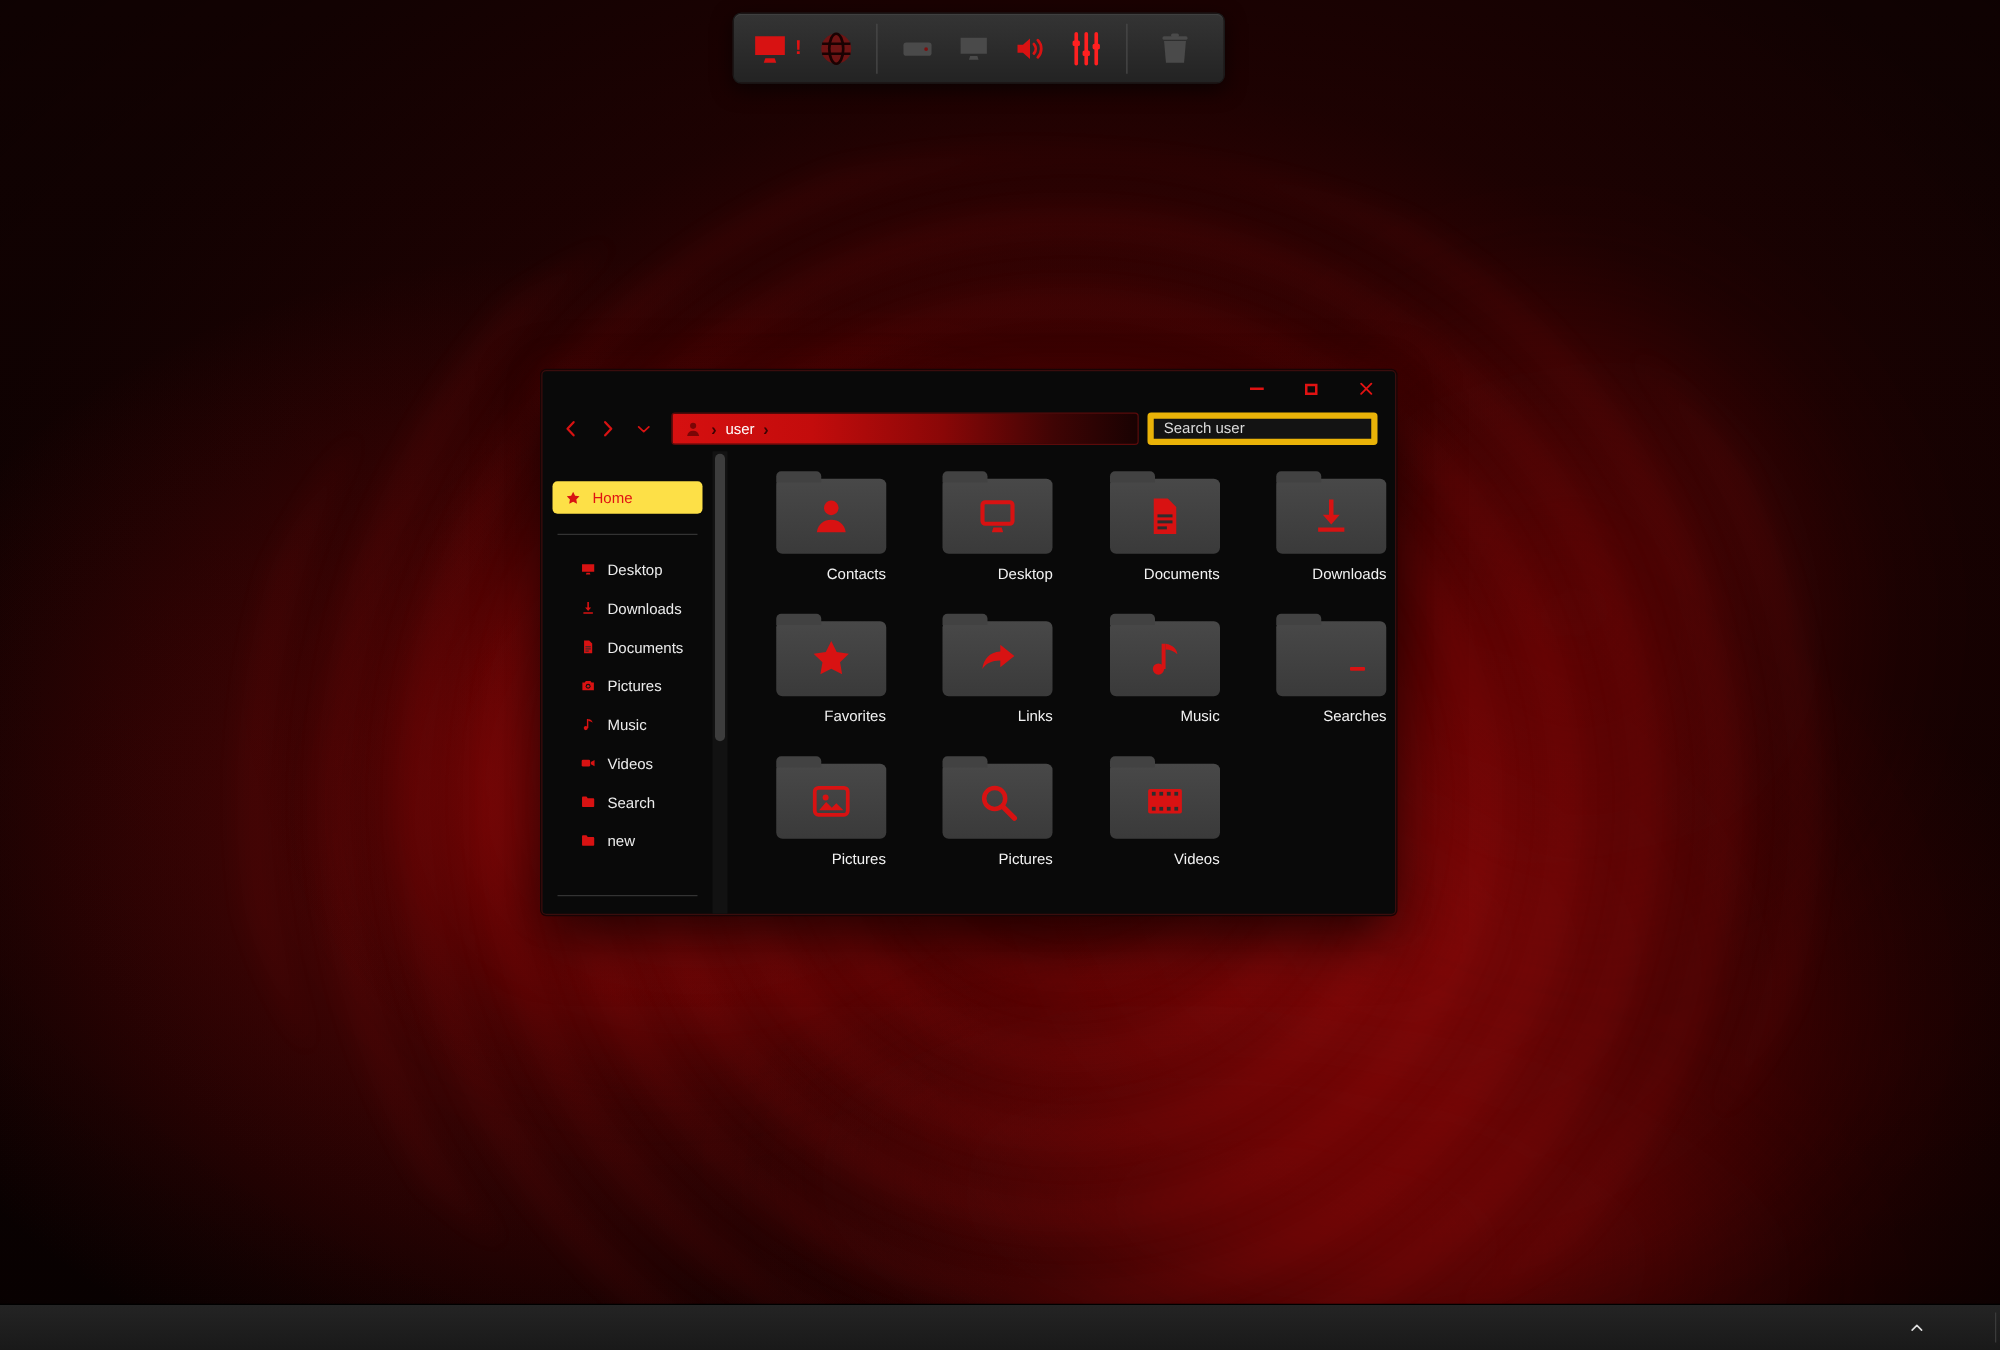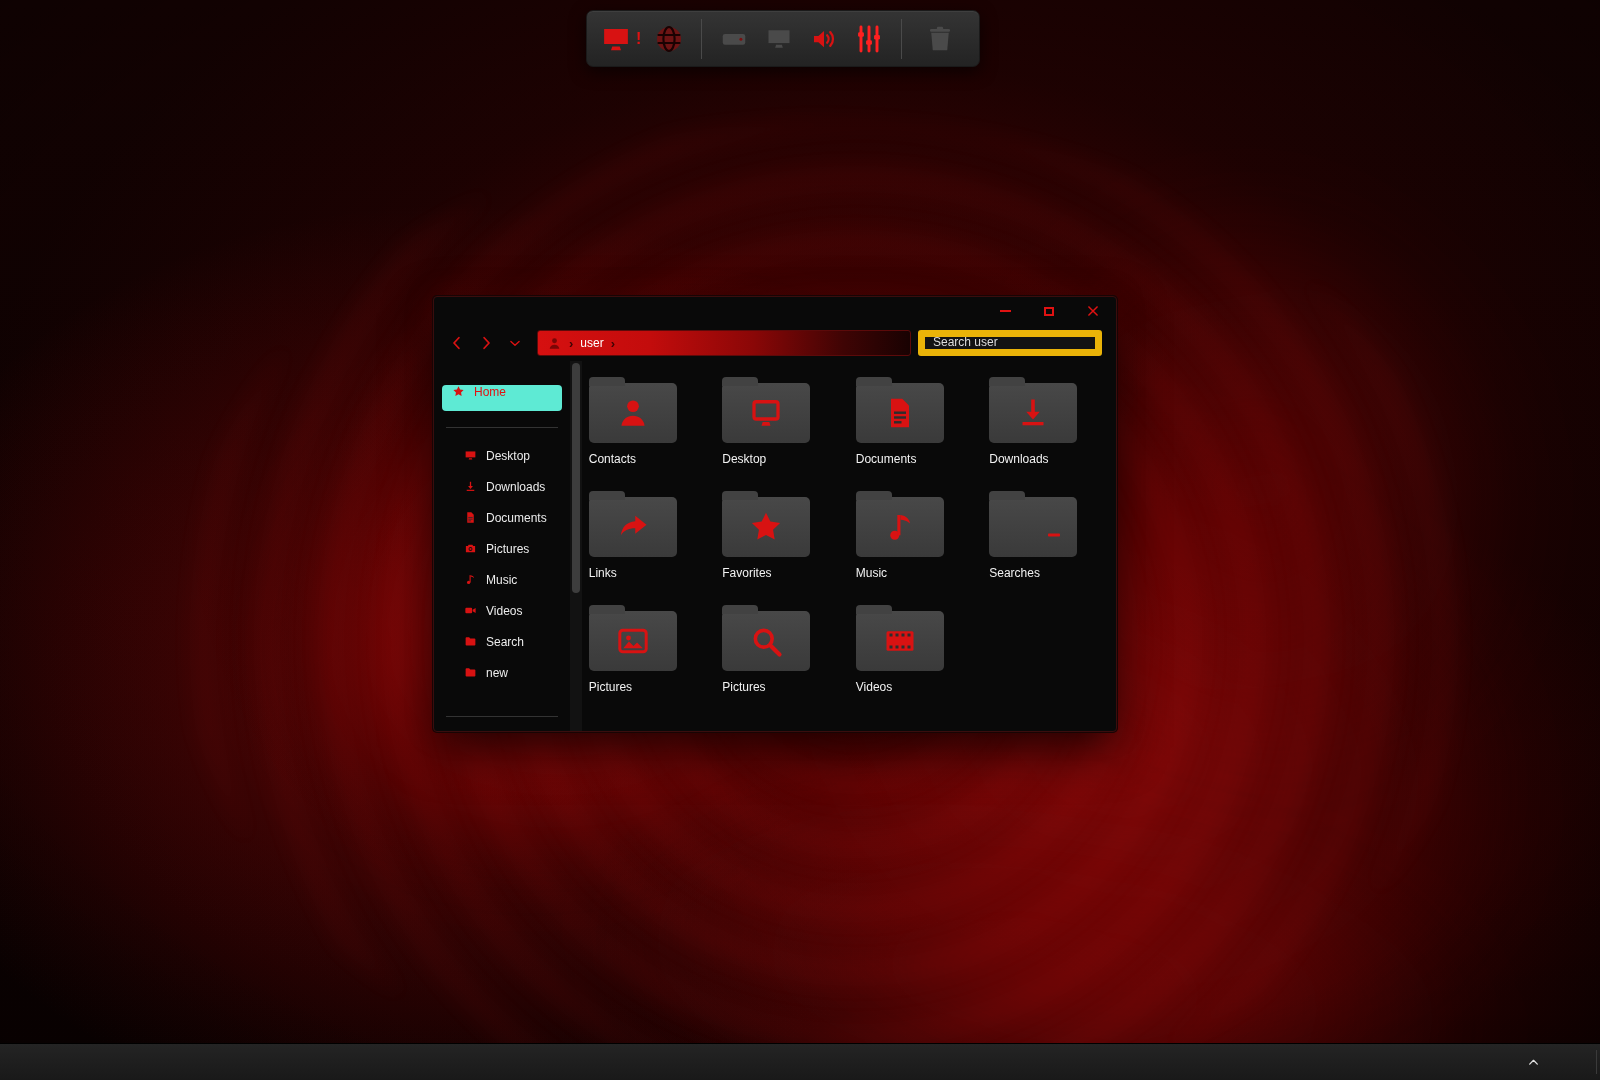--- a/index.html
+++ b/index.html
@@ -56,45 +56,45 @@
   .nav-btn { width:22px; height:22px; display:flex; align-items:center; justify-content:center; cursor:pointer; }
 
   .addressbar { width:374px; height:26px; margin-left:4px;
     background:linear-gradient(90deg,#d61010 0%, #c30c0c 30%, #8a0707 58%, #3f0404 82%, #190202 100%);
     border:1px solid #5c0a0a; border-radius:3px;
     display:flex; align-items:center; padding:0 9px; gap:7px; color:#fff; }
   .crumb-sep { color:#3c0404; font-size:13px; font-weight:bold; }
   .crumb { color:#fff; font-size:12px; cursor:pointer; }
 
   .searchbox { margin-left:auto; width:184px; height:26px; background:#131313;
-    border:7px solid #eab308; border-radius:3px; display:flex; align-items:flex-end; padding:0 8px; gap:6px; }
+    border:5px solid #eab308; border-radius:3px; display:flex; align-items:flex-start; padding:0 8px; gap:6px; }
   .searchbox input { flex:1; background:transparent; border:none; outline:none;
     color:#e8e8e8; font-family:inherit; font-size:12px; }
   .searchbox input::placeholder { color:#dcdcdc; }
 
   .body-row { flex:1; display:flex; min-height:0; }
 
   
   .sidebar { width:136px; display:flex; flex-direction:column; padding-top:24px; }
-  .home-item { margin:0 8px; height:26px; background:#5eead4; border-radius:4px;
-    display:flex; padding:0 10px; gap:9px; color:#e01212; cursor:pointer; }
+  .home-item { margin:0 8px; height:26px; background:#fde047; border-radius:4px;
+    display:flex; align-items:center; padding:0 10px; gap:9px; color:#e01212; cursor:pointer; }
   .sb-divider { height:1px; background:#333; margin:16px 12px 12px; }
   .sb-divider-bottom { height:1px; background:#333; margin:auto 12px 14px; }
   .sb-item { height:31px; display:flex; align-items:center; padding-left:30px; gap:9px;
     color:#ececec; cursor:pointer; }
 
   
   .scrollstrip { width:12px; background:#121212; position:relative; }
   .scrollthumb { position:absolute; left:2px; top:2px; width:8px; height:230px;
     background:#3d3d3d; border-radius:4px; cursor:pointer; }
 
   
   .content { flex:1; display:grid; grid-template-columns:repeat(4,1fr);
     grid-auto-rows:114px; justify-items:center; padding-top:14px; }
-  .tile { width:120px; display:flex; flex-direction:column; align-items:flex-start; cursor:pointer; }
+  .tile { width:120px; display:flex; flex-direction:column; align-items:flex-end; cursor:pointer; }
   .folder { width:88px; height:60px; margin-top:8px; position:relative;
     background:linear-gradient(#484848,#3a3a3a); border-radius:5px; }
   .folder::before { content:""; position:absolute; top:-6px; left:0; width:36px; height:9px;
     background:#424242; border-radius:4px 4px 0 0; }
   .glyph { position:absolute; inset:0; display:flex; align-items:center; justify-content:center; }
   .glyph svg { width:36px; height:36px; }
   .glyph-corner { position:absolute; right:14px; bottom:10px; }
   .tile-label { margin-top:9px; color:#f2f2f2; font-size:12px; text-align:center; }
 
   
@@ -451,36 +451,36 @@
               </svg>
             </div>
         </div>
         <div class="tile-label">Downloads</div>
       </div>
 
       <div class="tile">
         <div class="folder">
           <div class="glyph">
               <svg>
+                <use href="#sym-star" class="red"></use>
+              </svg>
+            </div>
+        </div>
+        <div class="tile-label">Favorites</div>
+      </div>
+
+      <div class="tile">
+        <div class="folder">
+          <div class="glyph">
+              <svg>
                 <use href="#sym-share" class="red"></use>
               </svg>
             </div>
         </div>
         <div class="tile-label">Links</div>
-      </div>
-
-      <div class="tile">
-        <div class="folder">
-          <div class="glyph">
-              <svg>
-                <use href="#sym-star" class="red"></use>
-              </svg>
-            </div>
-        </div>
-        <div class="tile-label">Favorites</div>
       </div>
 
       <div class="tile">
         <div class="folder">
           <div class="glyph">
               <svg>
                 <use href="#sym-note" class="red"></use>
               </svg>
             </div>
         </div>

